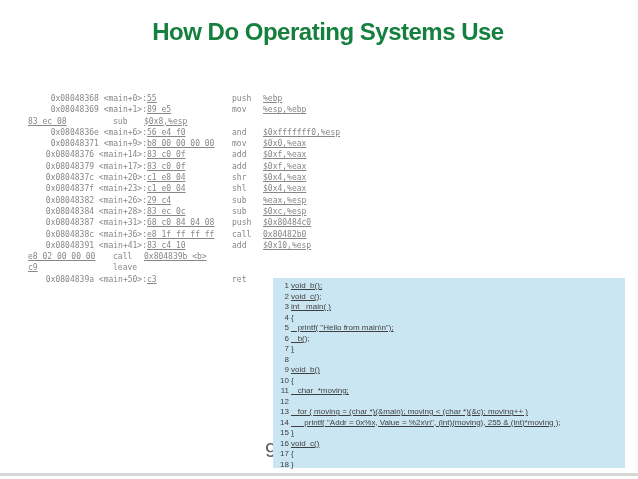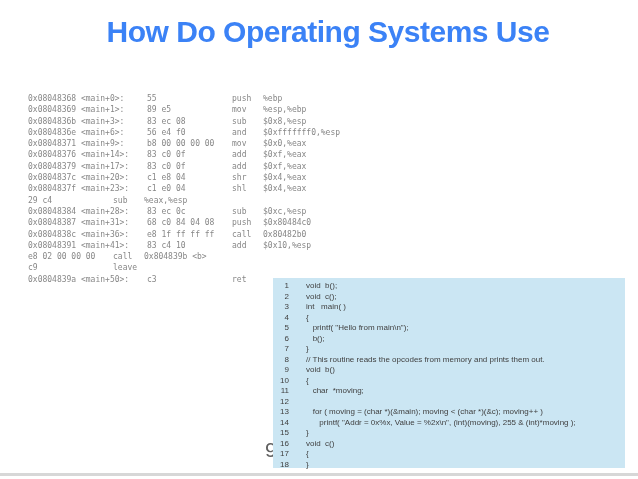--- a/index.html
+++ b/index.html
@@ -11,39 +11,39 @@
     overflow: hidden;
     font-family: "Liberation Sans", sans-serif;
   }
   .title {
     position: absolute;
     top: 14px;
     left: 18px;
     width: 620px;
     margin: 0;
     text-align: center;
-    font-size: 30px;
+    font-size: 24px;
     font-weight: bold;
     letter-spacing: -0.5px;
     line-height: 35px;
-    color: #3b82f6;
+    color: #15803d;
   }
   .asm {
     position: absolute;
     left: 28px;
     top: 93px;
     font-family: "DejaVu Sans Mono", monospace;
     font-size: 8px;
     color: #878787;
   }
   .asm-row { display: flex; height: 11.3px; line-height: 11.3px; white-space: pre; }
-  .asm-row .c1 { width: 119px; flex: none; }
-  .asm-row .c2 { width: 85px;  flex: none; }
+  .asm-row .c1 { width: 119px; flex: none; text-align: right; }
+  .asm-row .c2 { width: 85px;  flex: none; text-decoration: underline; }
   .asm-row .c3 { width: 31px;  flex: none; }
-  .asm-row .c4 { flex: none; }
+  .asm-row .c4 { flex: none; text-decoration: underline; }
   .pagenum {
     position: absolute;
     left: 265px;
     top: 438px;
     font-size: 21px;
     color: #606060;
     z-index: 0;
   }
   .code-box {
     position: absolute;
@@ -57,21 +57,21 @@
     box-sizing: border-box;
   }
   .code-row {
     display: flex;
     height: 10.5px;
     line-height: 10.5px;
     font-size: 8px;
     color: #3f3f3f;
   }
   .code-row .ln { width: 16px; text-align: right; flex: none; }
-  .code-row .ct { margin-left: 17px; white-space: pre; flex: none; }
+  .code-row .ct { margin-left: 2px; white-space: pre; flex: none; text-decoration: underline; }
   .divider {
     position: absolute;
     left: 0;
     top: 473px;
     width: 638px;
     height: 3px;
     background: #d7d7d7;
   }
 </style>
 </head>
@@ -91,21 +91,20 @@
       </div>
 
       <div class="asm-row">
         <span class="c1">0x08048369 &lt;main+1&gt;:</span>
         <span class="c2">89 e5</span>
         <span class="c3">mov</span>
         <span class="c4">%esp,%ebp</span>
       </div>
 
       <div class="asm-row">
-        <span class="c1">0x0804836b &lt;main+3&gt;:</span>
         <span class="c2">83 ec 08</span>
         <span class="c3">sub</span>
         <span class="c4">$0x8,%esp</span>
       </div>
 
       <div class="asm-row">
         <span class="c1">0x0804836e &lt;main+6&gt;:</span>
         <span class="c2">56 e4 f0</span>
         <span class="c3">and</span>
         <span class="c4">$0xfffffff0,%esp</span>
@@ -140,20 +139,21 @@
       </div>
 
       <div class="asm-row">
         <span class="c1">0x0804837f &lt;main+23&gt;:</span>
         <span class="c2">c1 e0 04</span>
         <span class="c3">shl</span>
         <span class="c4">$0x4,%eax</span>
       </div>
 
       <div class="asm-row">
+        <span class="c1">0x08048382 &lt;main+26&gt;:</span>
         <span class="c2">29 c4</span>
         <span class="c3">sub</span>
         <span class="c4">%eax,%esp</span>
       </div>
 
       <div class="asm-row">
         <span class="c1">0x08048384 &lt;main+28&gt;:</span>
         <span class="c2">83 ec 0c</span>
         <span class="c3">sub</span>
         <span class="c4">$0xc,%esp</span>
@@ -234,21 +234,20 @@
         <span class="ct">   b();</span>
       </div>
 
       <div class="code-row">
         <span class="ln">7</span>
         <span class="ct">}</span>
       </div>
 
       <div class="code-row">
         <span class="ln">8</span>
-        <span class="ct">// This routine reads the opcodes from memory and prints them out.</span>
       </div>
 
       <div class="code-row">
         <span class="ln">9</span>
         <span class="ct">void  b()</span>
       </div>
 
       <div class="code-row">
         <span class="ln">10</span>
         <span class="ct">{</span>

